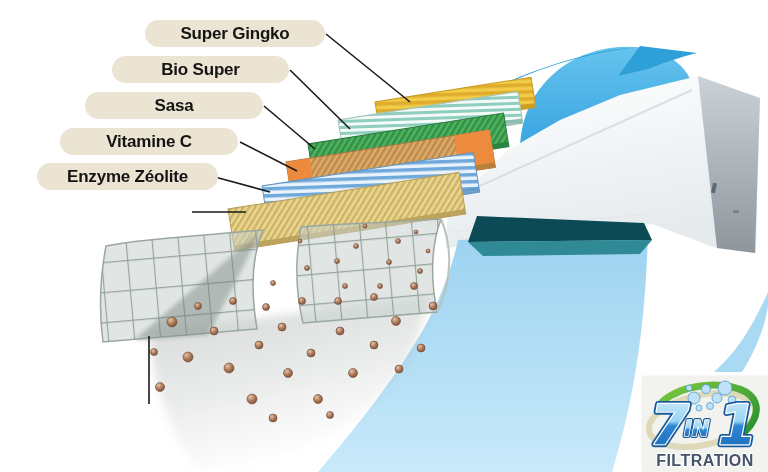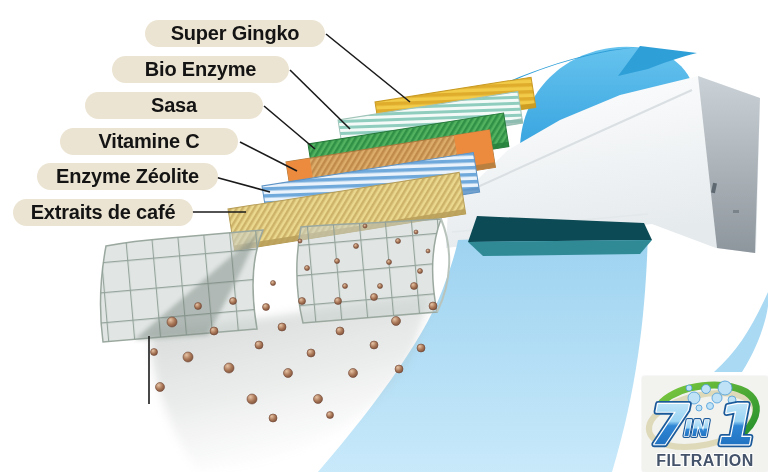--- a/index.html
+++ b/index.html
@@ -1,21 +1,21 @@
 <!DOCTYPE html>
 <html><head>
 <meta charset="utf-8">
 <style>
   html,body{margin:0;padding:0;background:#ffffff;}
   .scene{position:relative;width:768px;height:472px;background:#ffffff;overflow:hidden;
          font-family:"Liberation Sans",sans-serif;}
   .scene svg.illu{position:absolute;left:0;top:0;}
   .pill{position:absolute;background:#ECE4D2;border-radius:14px;
         display:flex;align-items:center;justify-content:center;
-        font-weight:bold;font-size:20px;color:#141414;letter-spacing:-0.2px;
+        font-weight:bold;font-size:17px;color:#141414;letter-spacing:-0.2px;
         white-space:nowrap;}
   .logo-card{position:absolute;left:642px;top:376px;width:126px;height:96px;
              background:#F2F2EF;border-radius:3px;box-shadow:0 0 0 1px rgba(0,0,0,0.03);}
   .logo-card svg{position:absolute;left:0;top:0;}
 </style>
 </head>
 <body>
 
 <div class="scene">
 
@@ -216,33 +216,30 @@
       <line x1="215" y1="177" x2="270" y2="192"></line>
       <line x1="192" y1="212" x2="246" y2="212"></line>
       <line x1="149" y1="404" x2="149" y2="336"></line>
     </g>
   </svg>
 
   <div class="pill" style="left:145px;top:20px;width:180px;height:27px;">
     <span>Super Gingko</span>
   </div>
   <div class="pill" style="left:112px;top:56px;width:177px;height:27px;">
-    <span>Bio Enzyme</span>
+    <span>Bio Super</span>
   </div>
   <div class="pill" style="left:60px;top:128px;width:178px;height:27px;">
     <span>Vitamine C</span>
   </div>
   <div class="pill" style="left:85px;top:92px;width:178px;height:27px;">
     <span>Sasa</span>
   </div>
   <div class="pill" style="left:37px;top:163px;width:181px;height:27px;">
     <span>Enzyme Zéolite</span>
-  </div>
-  <div class="pill" style="left:13px;top:199px;width:180px;height:27px;">
-    <span>Extraits de café</span>
   </div>
 
   <div class="logo-card">
     <svg width="126" height="96" viewBox="0 0 126 96">
       <ellipse cx="60" cy="44" rx="54" ry="25" fill="none" stroke="#DBD6B2" stroke-width="6" transform="rotate(-12 60 44)" opacity="0.9"></ellipse>
       <path d="M20,26 C40,8 80,4 104,16 C116,24 118,36 108,50 C102,58 92,64 82,66" stroke="url(#gGreen)" stroke-width="7" fill="none" stroke-linecap="round"></path>
       <g fill="#BFE2F6" stroke="#4A9CD8" stroke-width="0.8">
         <circle cx="52" cy="22" r="6"></circle>
           <circle cx="64" cy="13" r="4.5"></circle>
         <circle cx="75" cy="22" r="5"></circle>

